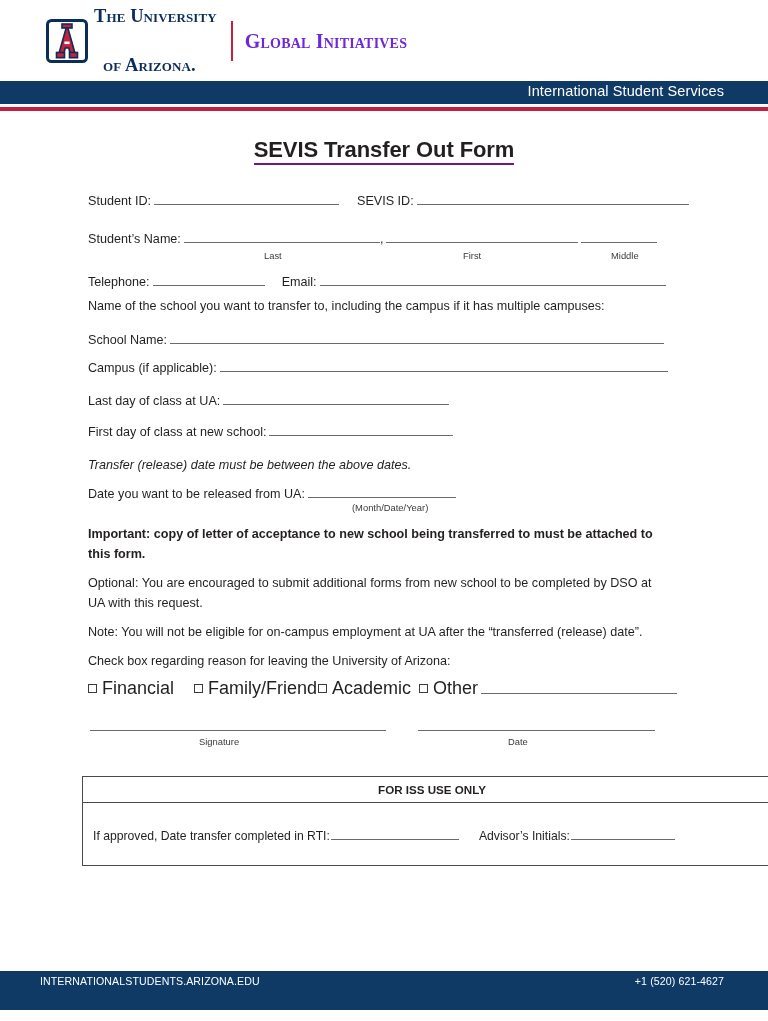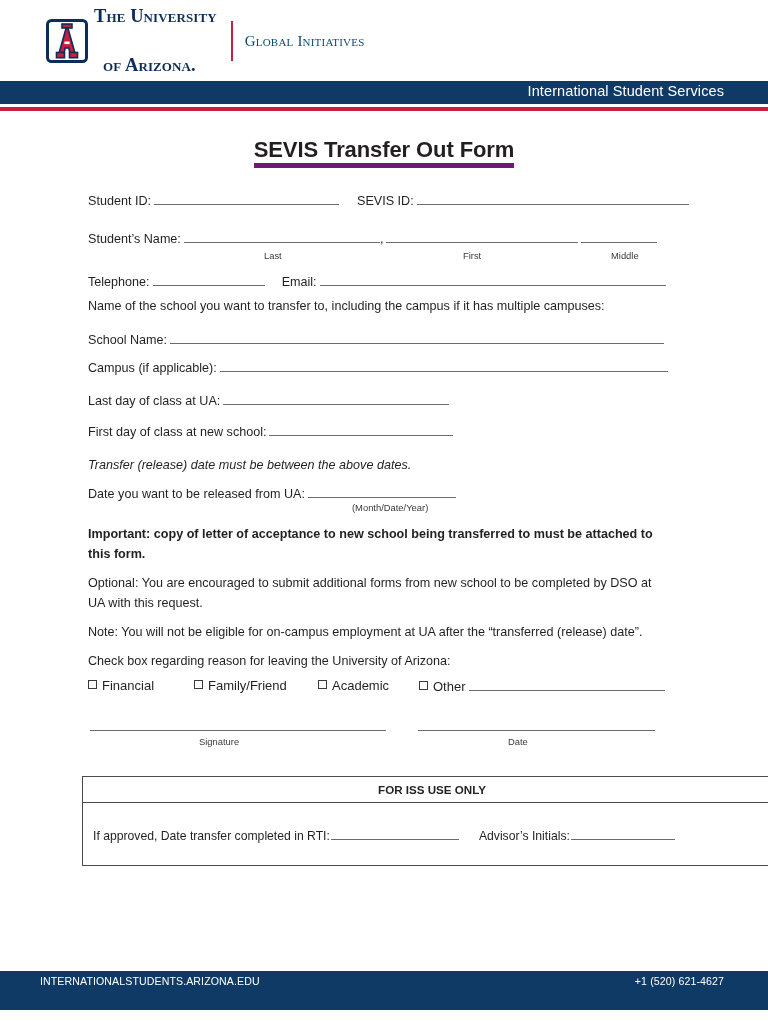--- a/index.html
+++ b/index.html
@@ -59,24 +59,24 @@
     margin-top: 30px;
   }
   .lockup-divider {
     width: 2px;
     height: 40px;
     background: #c5203e;
     margin: 0 12px 0 14px;
     flex: none;
   }
   .subbrand {
-    color: #0c4a6e;
+    color: #6d28d9;
     font-family: "Liberation Serif", serif;
-    font-weight: normal;
-    font-size: 15px;
+    font-weight: bold;
+    font-size: 20px;
     font-variant: small-caps;
     letter-spacing: 0.2px;
     white-space: nowrap;
   }
 
   .nav-band {
     position: absolute;
     left: 0;
     top: 81px;
     width: 768px;
@@ -115,21 +115,21 @@
     position: absolute;
     left: 0;
     top: 26px;
     width: 768px;
     text-align: center;
     font-size: 22px;
     font-weight: bold;
     letter-spacing: -0.1px;
   }
   .doc-title span {
-    border-bottom: 5px solid #701a75;
+    border-bottom: 2px solid #701a75;
     padding-bottom: 1px;
     margin-top: 39px;
   }
 
   .row {
     position: absolute;
     left: 88px;
     font-size: 12.6px;
     line-height: 1.35;
     white-space: nowrap;
@@ -169,21 +169,21 @@
   .chk {
     display: inline-block;
     width: 7px;
     height: 7px;
     border: 1px solid #3a3a3a;
     margin-right: 5px;
     vertical-align: 1px;
   }
   .chk-opt {
     position: absolute;
-    font-size: 13px;
+    font-size: 18px;
     white-space: nowrap;
     text-align: center;
   }
 
   
   .iss-box {
     position: absolute;
     left: 82px;
     width: 700px;
     border: 1px solid #4a4a4a;

